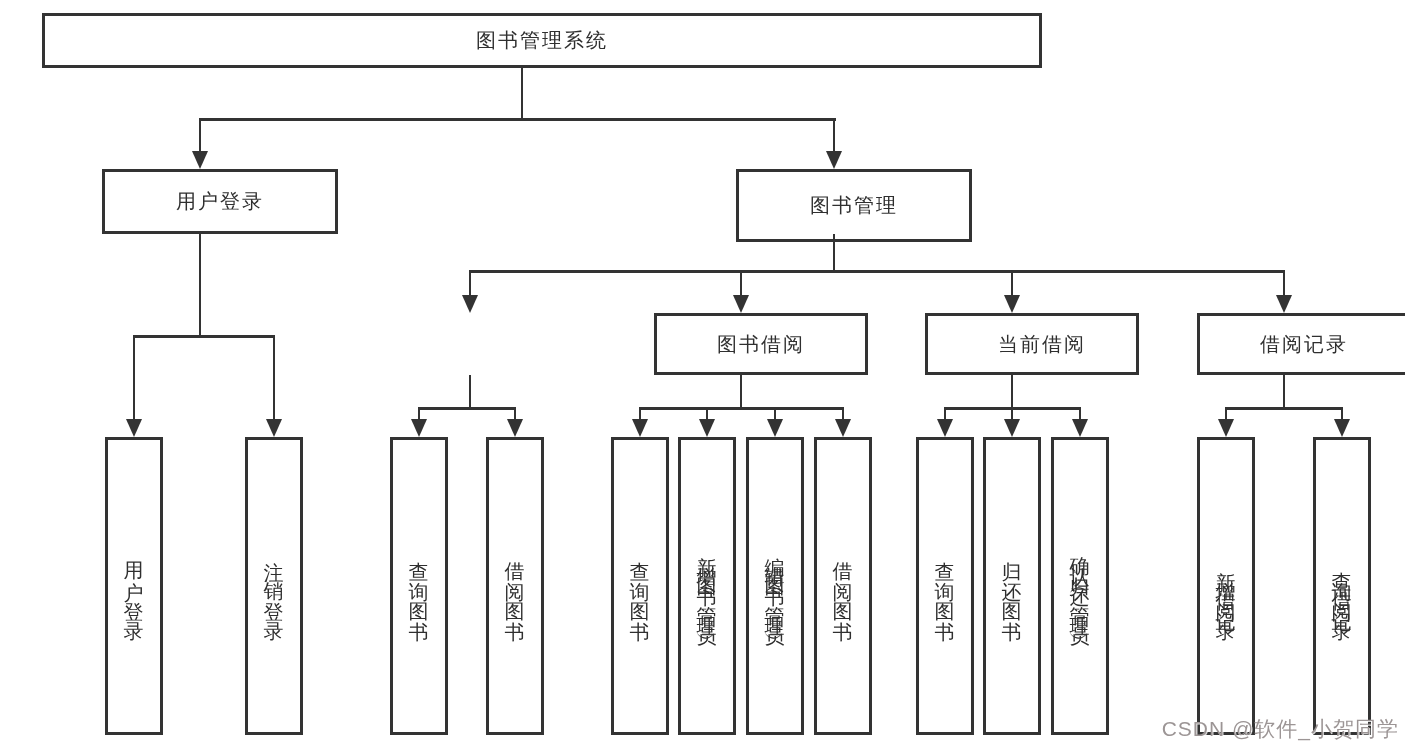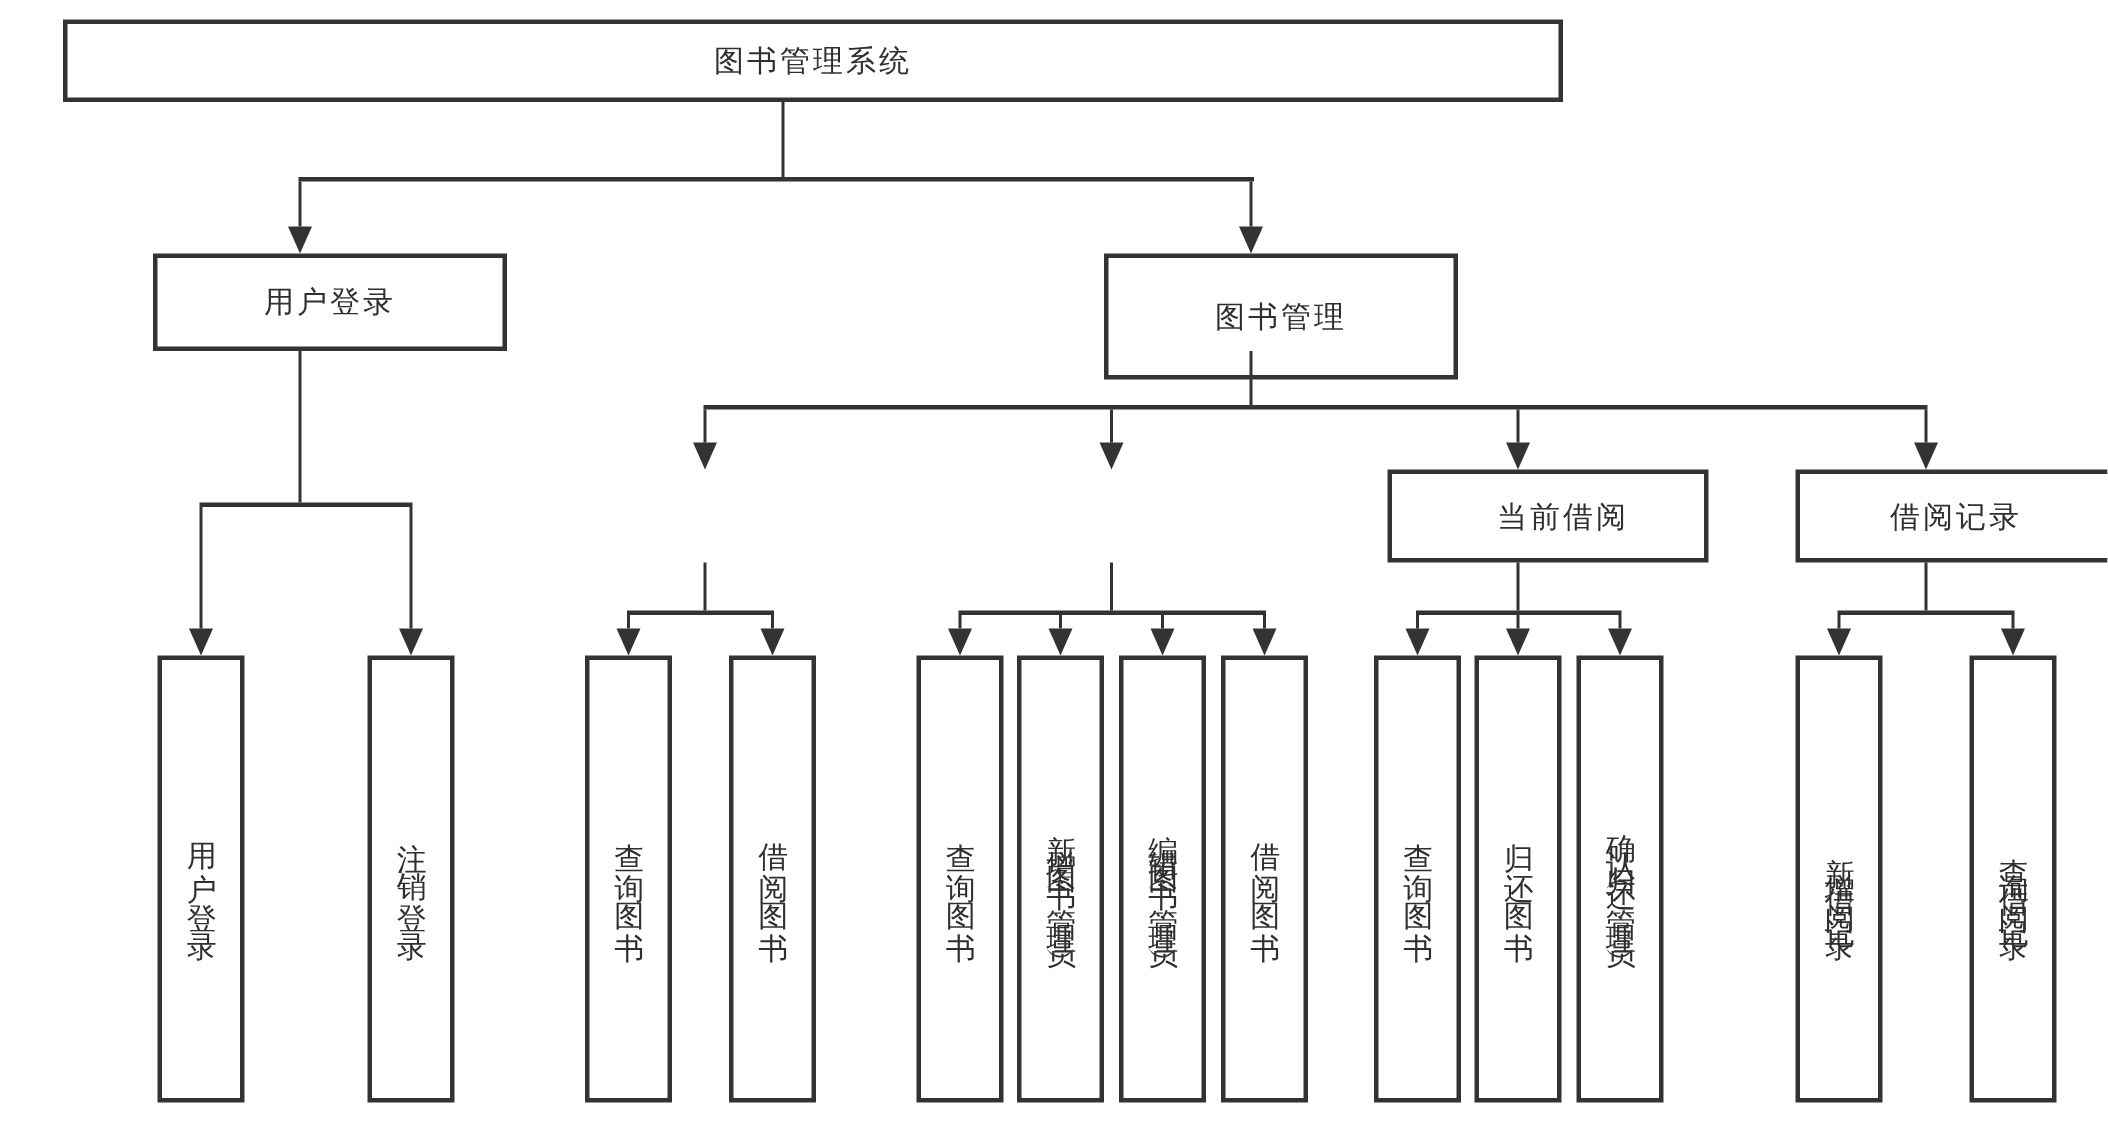--- a/index.html
+++ b/index.html
@@ -50,21 +50,21 @@
   .ar {
     position: absolute;
     width: 0; height: 0;
     border-left: 8px solid transparent;
     border-right: 8px solid transparent;
     border-top: 18px solid #333333;
   }
   
   #nd-root  { left: 22px;  top: 13px;  width: 1000px; height: 55px; }
   #nd-user  { left: 82px;  top: 169px; width: 236px;  height: 65px; }
-  #nd-mgmt  { left: 716px; top: 169px; width: 236px;  height: 84px; justify-content: center; }
+  #nd-mgmt  { left: 716px; top: 169px; width: 236px;  height: 73px; justify-content: center; }
   #nd-l3a { left: 363px;  top: 313px; width: 214px; height: 62px; }
   #nd-l3b { left: 634px;  top: 313px; width: 214px; height: 62px; }
   #nd-l3c { left: 905px;  top: 313px; width: 214px; height: 62px; padding-left: 20px; }
   #nd-l3d { left: 1177px; top: 313px; width: 214px; height: 62px; }
   #lf-1  { left: 105px;  }
   #lf-2  { left: 245px;  }
   #lf-3  { left: 390px;  }
   #lf-4  { left: 486px;  }
   #lf-5  { left: 611px;  }
   #lf-6  { left: 678px;  }
@@ -166,20 +166,23 @@
   <div class="hline" id="b-mgmt"></div>
   <div class="vline" id="s-l3a"></div>
   <div class="vline" id="s-l3b"></div>
   <div class="vline" id="s-l3c"></div>
   <div class="vline" id="s-l3d"></div>
   <div class="ar" id="a-l3a"></div>
   <div class="ar" id="a-l3b"></div>
   <div class="ar" id="a-l3c"></div>
   <div class="ar" id="a-l3d"></div>
 
+  <div class="node" id="nd-l3b">
+    <span>图书借阅</span>
+  </div>
   <div class="node" id="nd-l3c">
     <span>当前借阅</span>
   </div>
   <div class="node" id="nd-l3d">
     <span>借阅记录</span>
   </div>
 
   <div class="vline" id="s-l3a-d"></div>
   <div class="vline" id="s-l3b-d"></div>
   <div class="vline" id="s-l3c-d"></div>
@@ -244,14 +247,15 @@
   <div class="leaf" id="lf-11">
     <span class="vtext" style="letter-spacing: 10px;">确认归还（管理员）</span>
   </div>
   <div class="leaf" id="lf-12">
     <span class="vtext" style="letter-spacing: 10px;">新增借阅记录</span>
   </div>
   <div class="leaf" id="lf-13">
     <span class="vtext" style="letter-spacing: 10px;">查询借阅记录</span>
   </div>
 
+  <div class="watermark">CSDN @软件_小贺同学</div>
 
 </div>
 
 </body></html>

